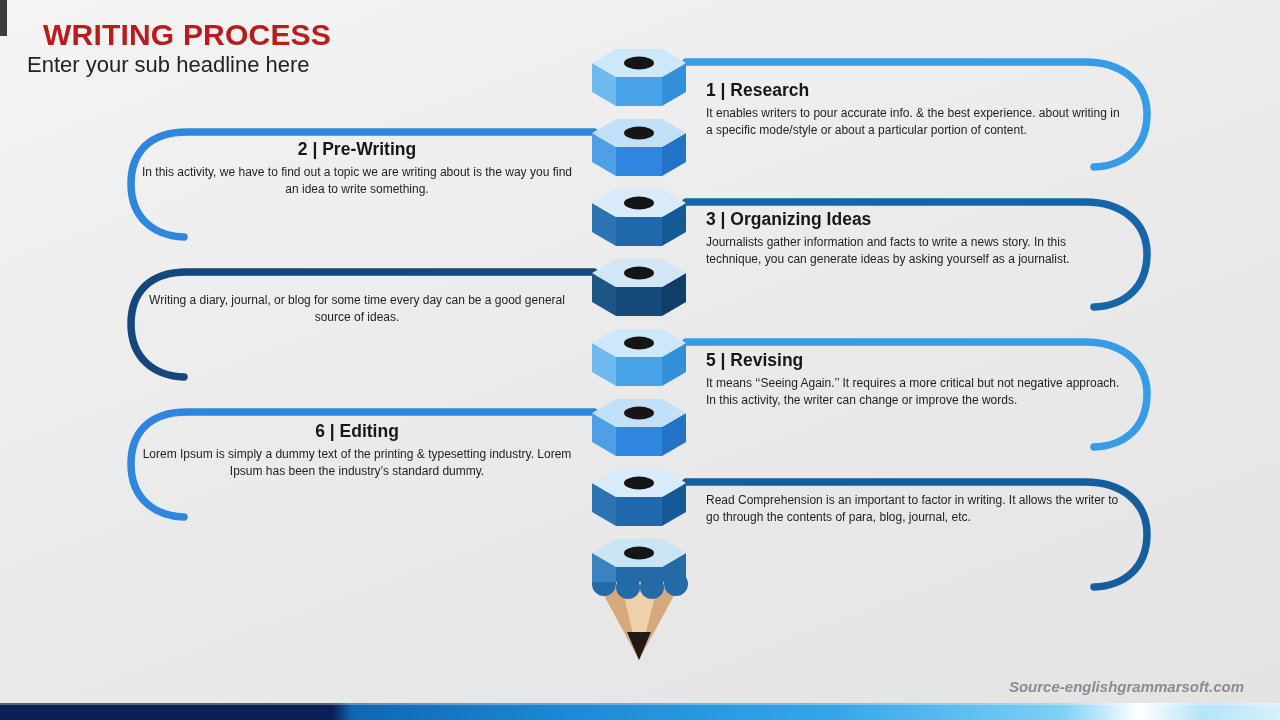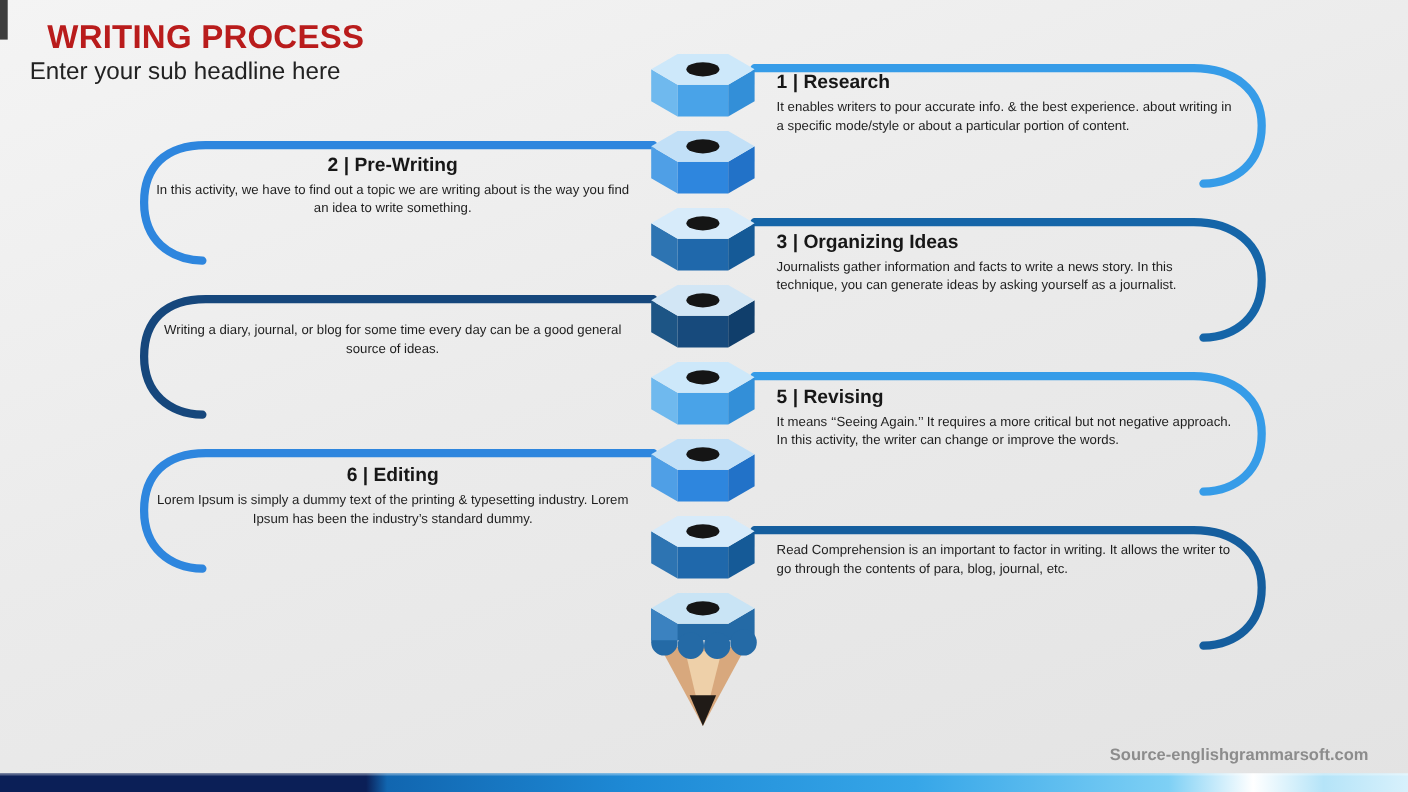--- a/index.html
+++ b/index.html
@@ -13,21 +13,21 @@
   .slide-title{font-size:30px;font-weight:bold;color:#b91c1c;letter-spacing:.2px;margin-left:16px;}
   .slide-subtitle{font-size:22px;color:#222;}
   .pencil-svg{position:absolute;left:0;top:0;pointer-events:none;}
   .step{position:absolute;}
   .step.right{left:706px;width:418px;text-align:left;}
   .step.left{right:707px;width:432px;text-align:center;}
   .step-title{font-size:17.5px;font-weight:bold;color:#171717;margin-bottom:4px;}
   .step-desc{font-size:12px;color:#1e1e1e;line-height:1.42;}
   .source-credit{
     position:absolute;right:36px;bottom:25px;
-    font-size:15px;font-weight:bold;color:#8c8c8c;
+    font-size:15px;font-weight:bold;font-style:italic;color:#8c8c8c;
   }
   .footer-bar{
     position:absolute;left:0;right:0;bottom:0;height:17px;
     background:linear-gradient(90deg,#0b1f57 0%,#0b1f57 26%,#1166b0 27.5%,#1e8ad6 45%,#36a6e8 65%,#7ed0f5 83%,#ffffff 89%,#b5e4f8 94%,#d8f1fc 100%);
     box-shadow:inset 0 2px 0 rgba(255,255,255,.30);
   }
 </style>
 </head>
 <body>
 
@@ -123,21 +123,21 @@
     <circle cx="12" cy="46" r="12" fill="#246aa6"></circle>
     <circle cx="36" cy="49" r="12" fill="#246aa6"></circle>
     <circle cx="60" cy="49" r="12" fill="#246aa6"></circle>
     <circle cx="84" cy="46" r="12" fill="#246aa6"></circle>
     <polygon points="0,15 24,29 24,44 0,44" fill="#3b82c0"></polygon>
     <polygon points="0,15 24,1 70,1 94,15 70,29 24,29" fill="#c9e4f5"></polygon>
     <ellipse cx="47" cy="15" rx="15" ry="6.5" fill="#151515"></ellipse>
   </g>
 </svg>
 
-<div class="step right" style="top:64px">
+<div class="step right" style="top:80px">
   <div class="step-title">1 | Research</div>
   <div class="step-desc">It enables writers to pour accurate info. &amp; the best experience. about writing in a specific mode/style or about a particular portion of content.</div>
 </div>
 
 <div class="step left" style="top:139px">
   <div class="step-title">2 | Pre-Writing</div>
   <div class="step-desc">In this activity, we have to find out a topic we are writing about is the way you find an idea to write something.</div>
 </div>
 
 <div class="step right" style="top:209px">

